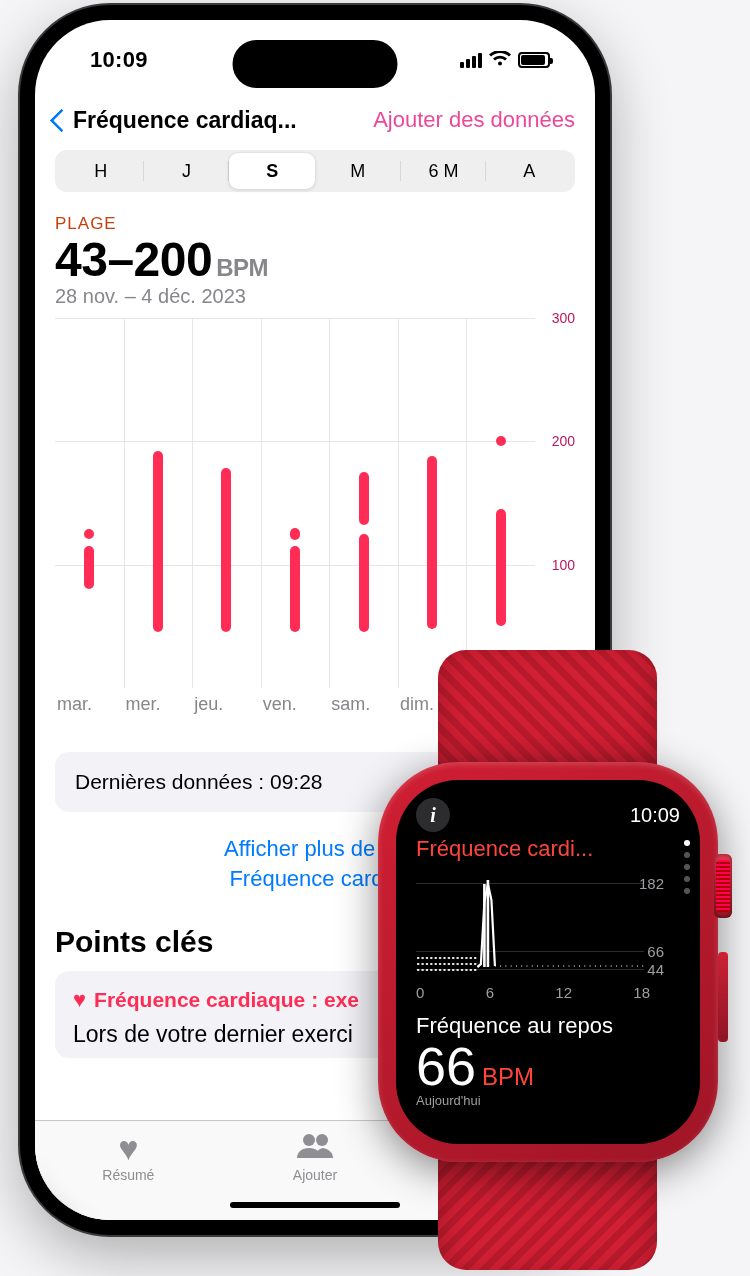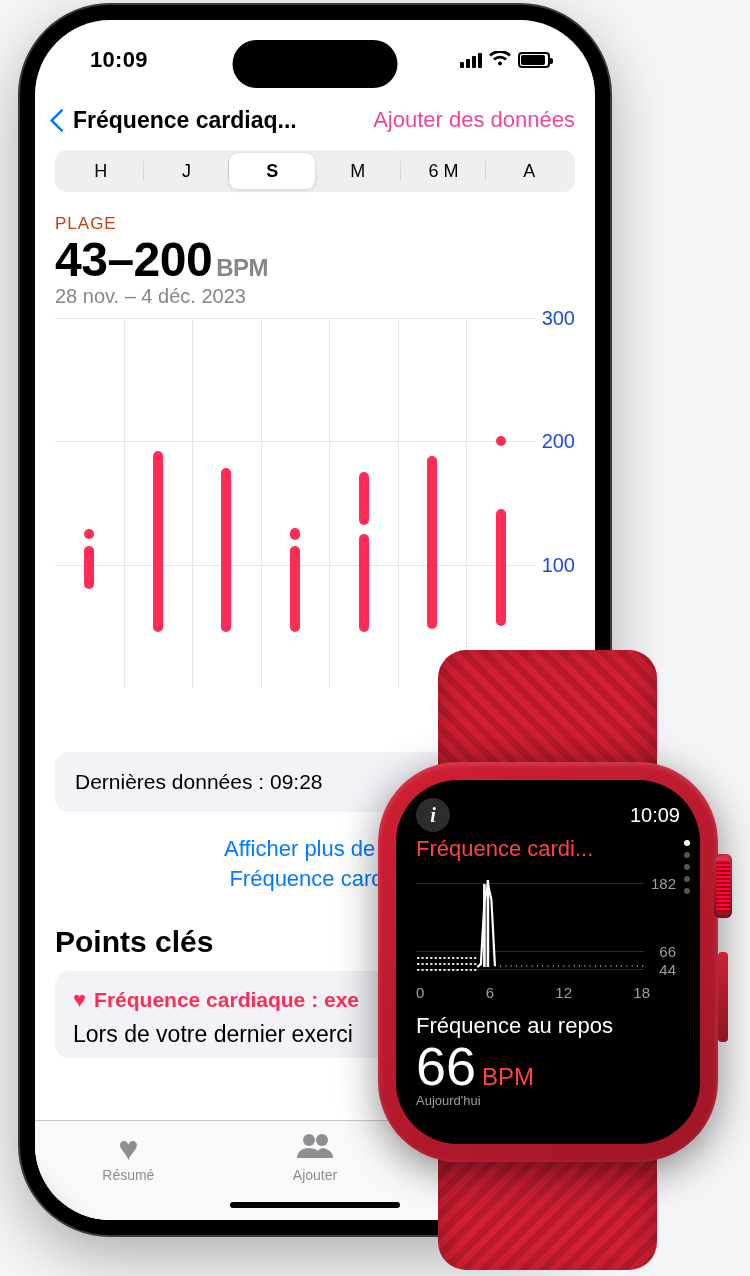--- a/index.html
+++ b/index.html
@@ -131,21 +131,21 @@
   
   .summary-label { margin-top:22px; font-size:17px; letter-spacing:1px; color:#c2410c; font-weight:500; }
   .summary-value { font-size:48px; font-weight:700; letter-spacing:-0.5px; margin-top:-2px; }
   .summary-value .unit { font-size:24px; font-weight:600; color:#86868b; margin-left:4px; }
   .summary-date { font-size:20px; color:#86868b; margin-top:-2px; }
 
   
   .chart-area { position:relative; height:410px; margin-top:10px; }
   .chart-grid { position:absolute; left:0; right:40px; top:0; bottom:40px; }
   .chart-yaxis { position:absolute; right:0; top:0; bottom:40px; width:40px; }
-  .ylab { position:absolute; right:0; font-size:20px; color:#1d4ed8; transform:translateY(-50%); }
+  .ylab { position:absolute; right:0; font-size:14px; color:#be185d; transform:translateY(-50%); }
   .gridline { position:absolute; left:0; right:0; height:1px; background:#e5e5ea; }
 
   .day-cols { position:absolute; left:0; right:40px; top:0; bottom:40px; display:flex; }
   .day-col { flex:1; position:relative; display:flex; justify-content:center; gap:4px; }
   .bar { width:10px; background:#ff2d55; border-radius:6px; position:absolute; }
   .dotbar { width:10px; height:10px; background:#ff2d55; border-radius:5px; position:absolute; }
   .vline { position:absolute; top:0; bottom:0; width:1px; background:#e5e5ea; left:0; }
 
   .day-labels { position:absolute; left:0; right:40px; bottom:0; height:34px; display:flex; }
   .day-label { flex:1; text-align:left; font-size:18px; color:#86868b; padding-left:2px; }
@@ -244,21 +244,21 @@
     font-family: Georgia, serif; font-style:italic; font-weight:700; font-size:20px;
   }
   .w-title { font-size:22px; font-weight:500; color:#ff453a; margin-top:4px; white-space:nowrap; overflow:hidden; text-overflow:ellipsis; }
 
   .w-dots { position:absolute; right:10px; top:60px; display:flex; flex-direction:column; gap:6px; }
   .w-dots span { width:6px; height:6px; border-radius:50%; background:#555; }
   .w-dots span.on { background:#fff; }
 
   .w-chart { position:relative; height:110px; margin-top:10px; }
   .w-baselines { position:absolute; right:0; top:0; bottom:0; width:36px; font-size:15px; color:#9e9ea3; }
-  .w-yl { position:absolute; right:4px; transform:translateY(-50%); }
+  .w-yl { position:absolute; right:16px; transform:translateY(-50%); }
   .w-line { position:absolute; left:0; right:36px; height:1px; background:#2c2c2e; }
   .w-xlabels { display:flex; justify-content:space-between; font-size:15px; color:#9e9ea3; margin-top:2px; padding-right:30px; }
 
   .w-subtitle { font-size:22px; font-weight:500; margin-top:12px; }
   .w-value { display:flex; align-items:baseline; gap:6px; }
   .w-value-num { font-size:54px; font-weight:400; line-height:1; }
   .w-value-unit { font-size:24px; font-weight:500; color:#ff453a; }
   .w-sub { font-size:13px; color:#9e9ea3; }
 
   svg.spark { position:absolute; left:0; right:36px; top:0; bottom:0; width:calc(100% - 36px); height:100%; }
@@ -350,20 +350,29 @@
             <div class="day-col">
               <div class="vline"></div>
               <div class="bar" style="top: 37.3333%; height: 46.6667%; left: calc(50% - 5px);"></div>
             </div>
             <div class="day-col">
               <div class="vline"></div>
               <div class="bar" style="top: 51.6667%; height: 31.6667%; left: calc(50% - 5px);"></div>
               <div class="dotbar" style="top: calc(33.3333% - 5px); left: calc(50% - 5px);"></div>
             </div>
           </div>
+        <div class="day-labels" id="day-labels">
+            <div class="day-label">mar.</div>
+            <div class="day-label">mer.</div>
+            <div class="day-label">jeu.</div>
+            <div class="day-label">ven.</div>
+            <div class="day-label">sam.</div>
+            <div class="day-label">dim.</div>
+            <div class="day-label">lun.</div>
+          </div>
       </div>
 
       <div class="latest-row">
         <span>Dernières données : 09:28</span>
         <span class="chevron-right"></span>
       </div>
 
       <div class="more-link">
         <span>Afficher plus de do</span><br>
         <span>Fréquence cardia</span>

